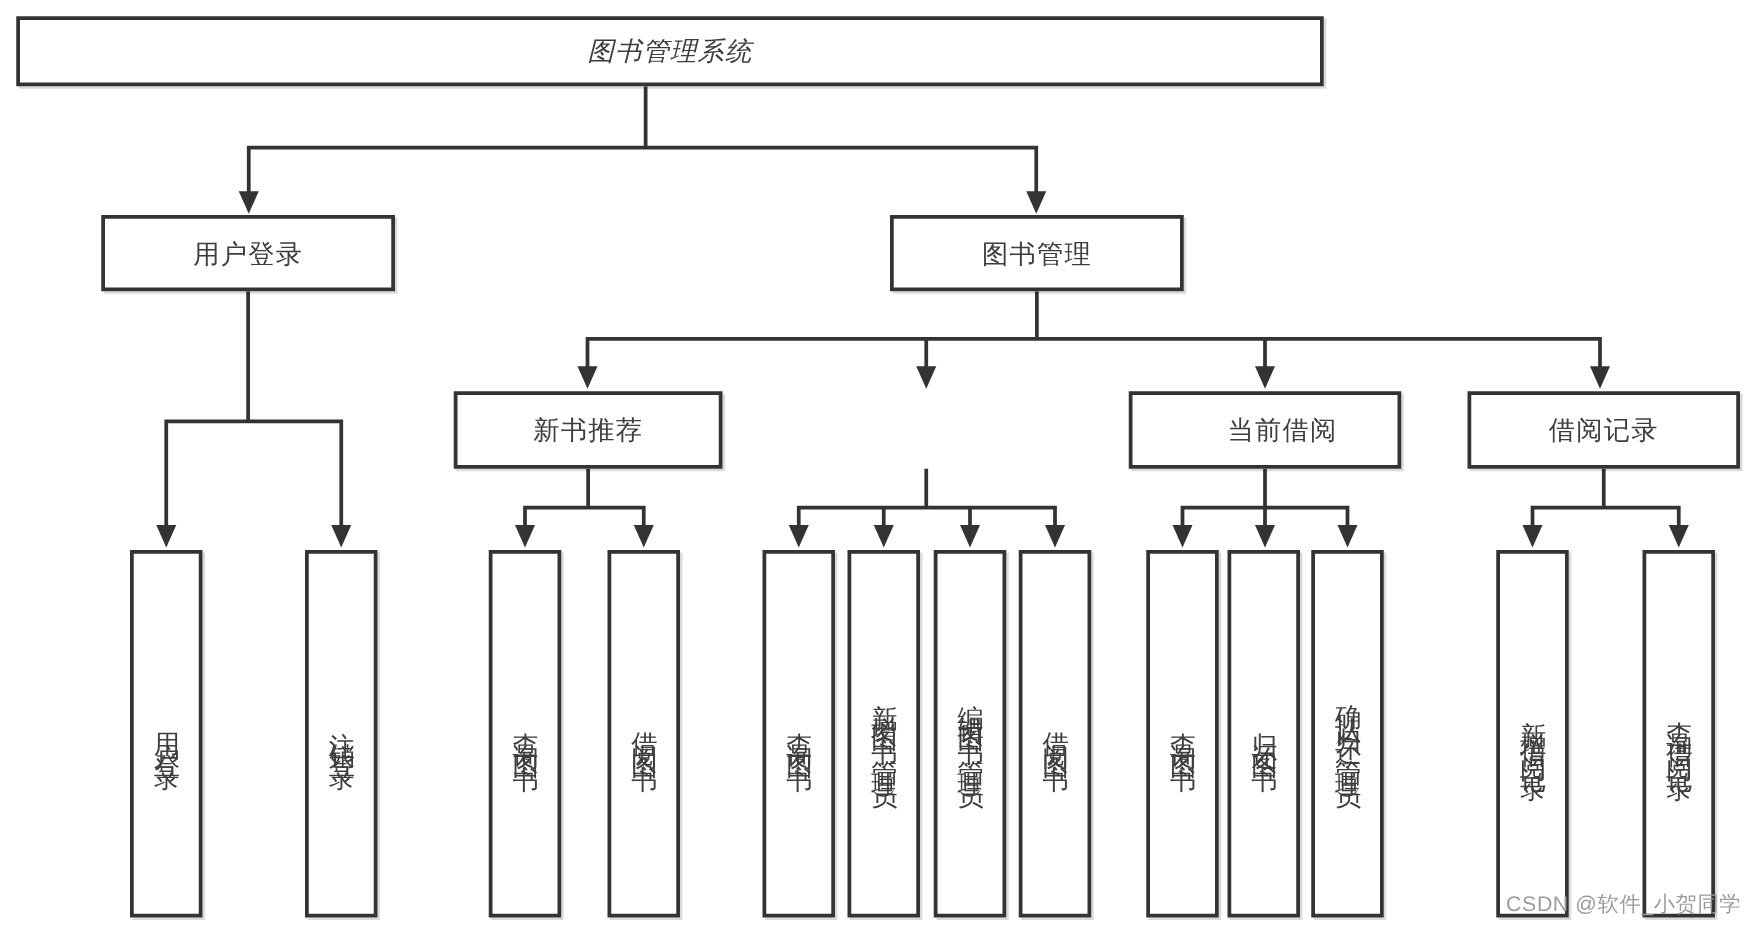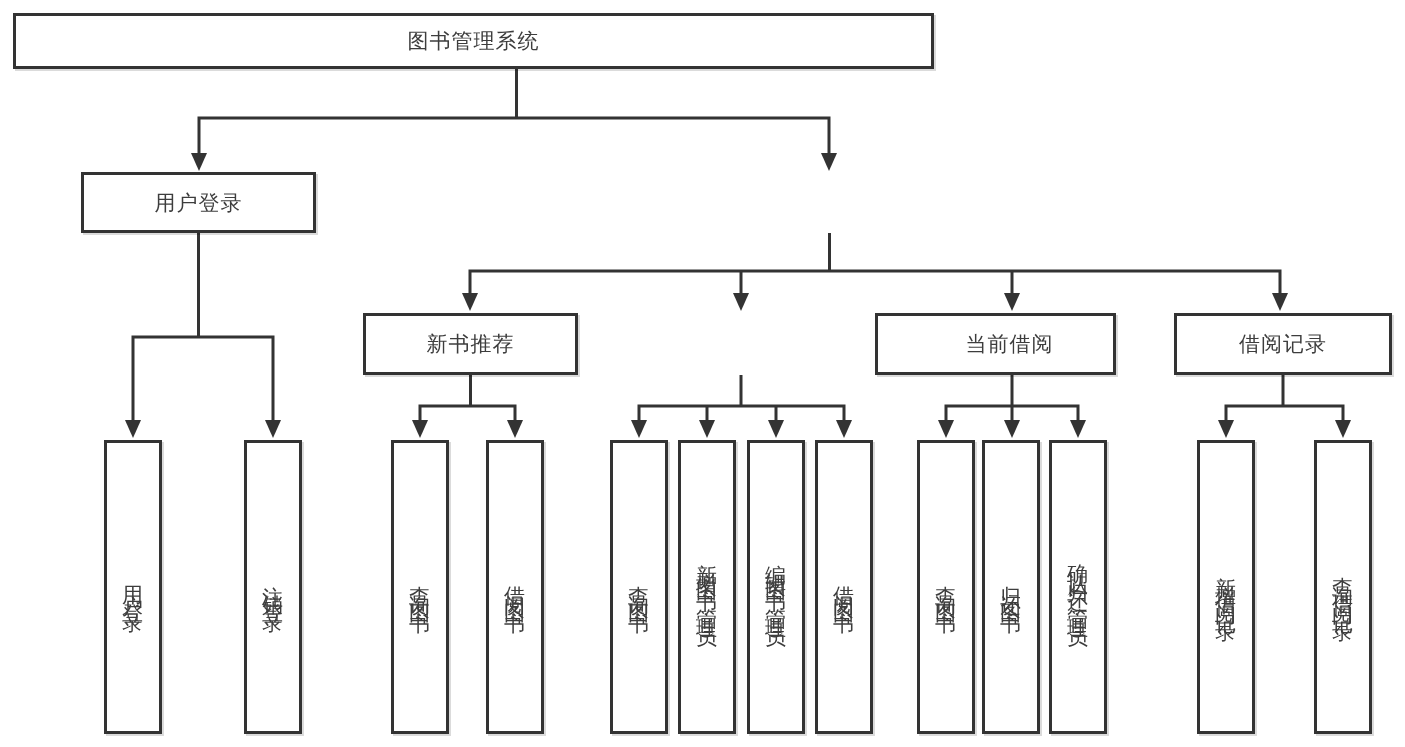--- a/index.html
+++ b/index.html
@@ -34,21 +34,21 @@
     box-shadow: 2px 2px 0 rgba(0,0,0,0.14);
     display: flex;
     align-items: center;
     justify-content: center;
     color: var(--text);
     font-size: 21px;
     letter-spacing: 1px;
     white-space: nowrap;
   }
 
-  .node-root { left: 13px;  top: 13px;  width: 921px; height: 56px; }
+  .node-root { left: 13px;  top: 13px;  width: 1046px; height: 56px; font-style: italic; }
   .node-l2   { top: 172px;  height: 61px; width: 235px; }
   .node-l3   { top: 313px;  height: 62px; font-family: Liberation Serif, serif; }
 
   .leaf {
     position: absolute;
     top: 440px;
     width: 58px;
     height: 294px;
     border: 3px solid var(--line);
     background: var(--background);
@@ -133,23 +133,24 @@
       <use href="#ah" x="1012" y="438"></use>
       <use href="#ah" x="1078" y="438"></use>
       <use href="#ah" x="1226" y="438"></use>
       <use href="#ah" x="1343" y="438"></use>
     </g>
   </svg>
 
   <div class="node node-root">图书管理系统</div>
 
   <div class="node node-l2" style="left:81px;">用户登录</div>
+  <div class="node node-l2" style="left:712px;">图书管理</div>
 
   <div class="node node-l3" style="left:363px;  width:215px;">新书推荐</div>
-  <div class="node node-l3" style="left:875px;  width:241px;padding-left:28px;">当前借阅</div>
+  <div class="node node-l3" style="left:903px;  width:218px;padding-left:28px;">当前借阅</div>
   <div class="node node-l3" style="left:1174px; width:218px;">借阅记录</div>
 
   <div class="leaf" style="left:104px;">
     <span class="vtext">用户登录</span>
   </div>
   <div class="leaf" style="left:244px;">
     <span class="vtext">注销登录</span>
   </div>
 
   <div class="leaf" style="left:391px;">
@@ -182,14 +183,15 @@
     <span class="vtext">确认归还（管理员）</span>
   </div>
 
   <div class="leaf" style="left:1197px;">
     <span class="vtext">新增借阅记录</span>
   </div>
   <div class="leaf" style="left:1314px;">
     <span class="vtext">查询借阅记录</span>
   </div>
 
+  <div class="watermark">CSDN @软件_小贺同学</div>
 
 </div>
 
 </body></html>

